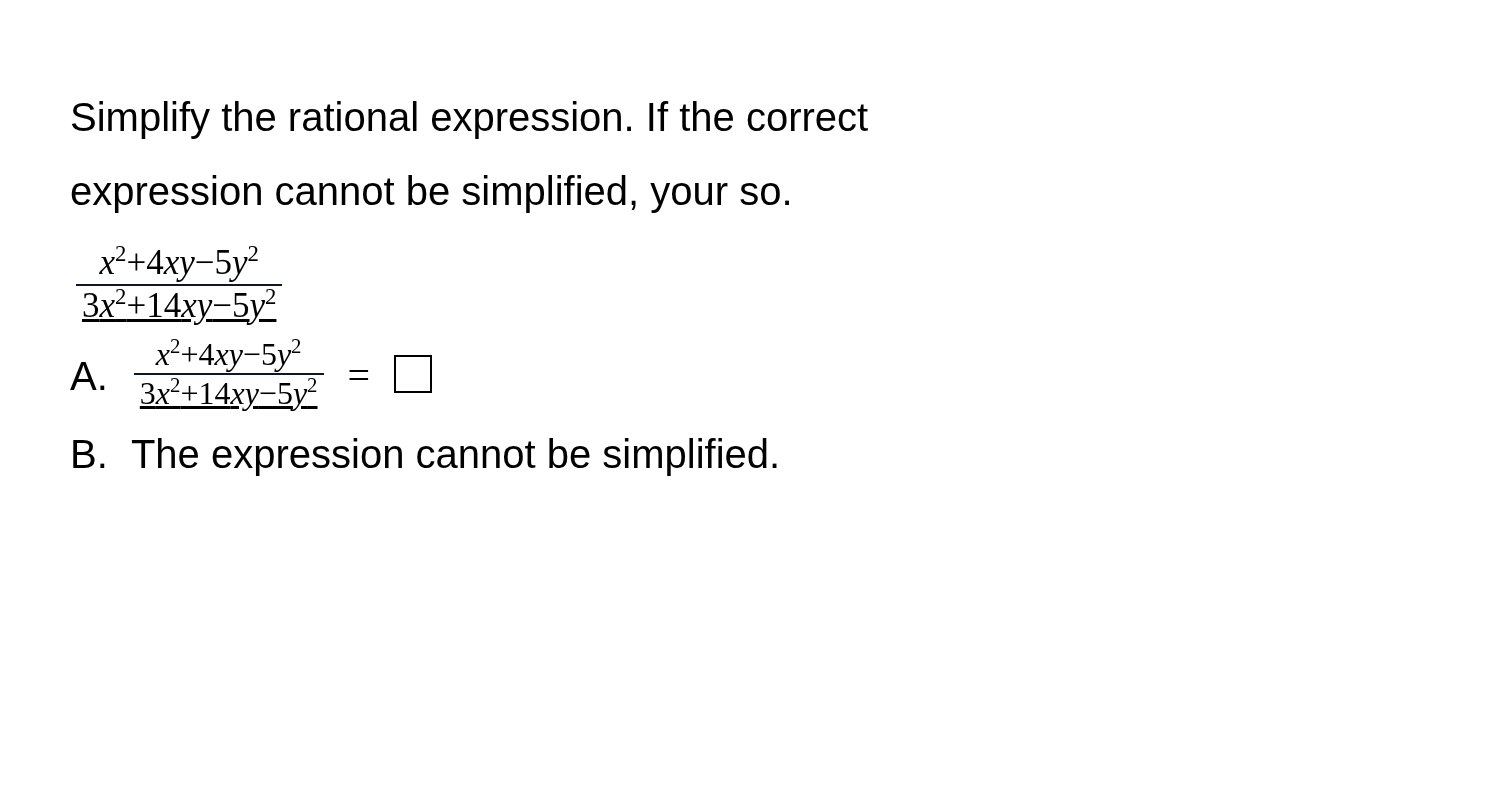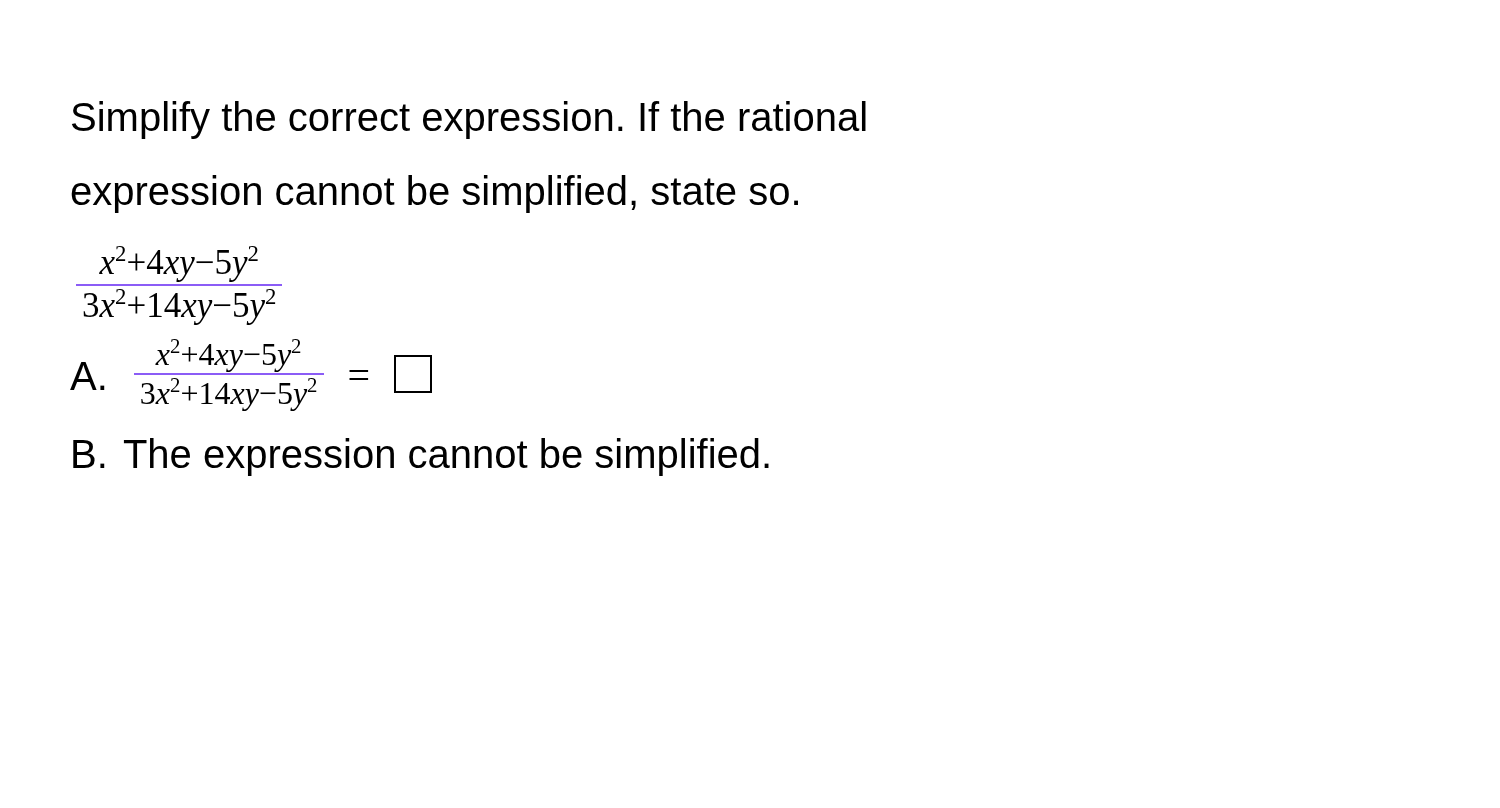--- a/index.html
+++ b/index.html
@@ -30,27 +30,28 @@
     text-align: center;
     font-family: 'Times New Roman', Times, serif;
     font-style: normal;
     line-height: 1.1;
     position: relative;
     top: -2px;
   }
   .frac .num {
     display: block;
     padding: 0 6px 1px 6px;
-    border-bottom: 2px solid #8b5cf6;
+    border-bottom: 2px solid #0f172a;
     font-size: 32px;
   }
   .frac .den {
     display: block;
     padding: 1px 6px 0 6px;
     font-size: 32px;
+    text-decoration: underline;
   }
   .sup {
     font-size: 0.65em;
     vertical-align: super;
     line-height: 0;
   }
   .primary-frac {
     margin-left: 6px;
   }
   .primary-frac .num, .primary-frac .den {
@@ -82,22 +83,22 @@
   .choice-a {
     margin-top: 6px;
     margin-bottom: 4px;
   }
 </style>
 </head>
 <body>
 
 <div class="page">
 
-  <div>Simplify the correct expression. If the rational</div>
-  <div>expression cannot be simplified, state so.</div>
+  <div>Simplify the rational expression. If the correct</div>
+  <div>expression cannot be simplified, your so.</div>
 
   <div class="line-tight">
     <span class="frac primary-frac">
       <span class="num">
         <span class="math-italic">x</span><span class="sup math-roman">2</span><span class="math-roman">+4</span><span class="math-italic">xy</span><span class="math-roman">−5</span><span class="math-italic">y</span><span class="sup math-roman">2</span>
       </span>
       <span class="den">
         <span class="math-roman">3</span><span class="math-italic">x</span><span class="sup math-roman">2</span><span class="math-roman">+14</span><span class="math-italic">xy</span><span class="math-roman">−5</span><span class="math-italic">y</span><span class="sup math-roman">2</span>
       </span>
     </span>
@@ -114,16 +115,16 @@
       <span class="den">
         <span class="math-roman">3</span><span class="math-italic">x</span><span class="sup math-roman">2</span><span class="math-roman">+14</span><span class="math-italic">xy</span><span class="math-roman">−5</span><span class="math-italic">y</span><span class="sup math-roman">2</span>
       </span>
     </span>
     <span class="equals">=</span>
     <span class="answer-box"></span>
   </div>
 
   <div>
     <span>B.</span>
-    <span style="margin-left:4px;">The expression cannot be simplified.</span>
+    <span style="margin-left:12px;">The expression cannot be simplified.</span>
   </div>
 
 </div>
 
 </body></html>

